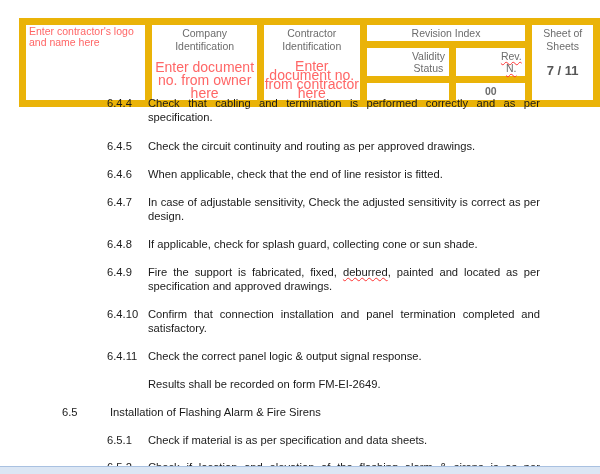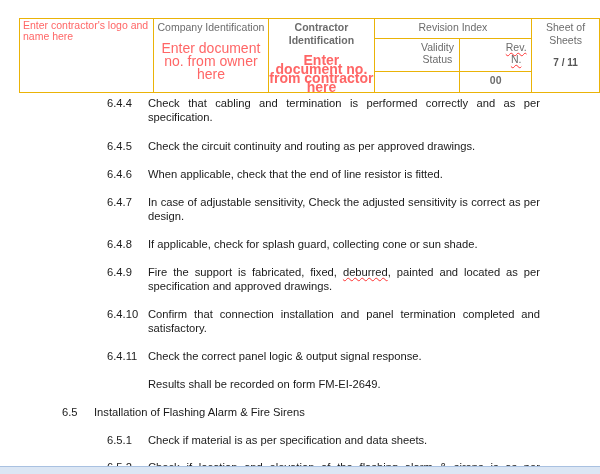--- a/index.html
+++ b/index.html
@@ -8,56 +8,56 @@
     background: #ffffff;
     font-family: "Liberation Sans", sans-serif;
     color: #111;
   }
   .hdr-table {
     position: absolute; left: 19px; top: 18px;
     border-collapse: collapse;
     font-size: 10.5px;
   }
   .hdr-table td {
-    border: 1px solid #eab308;
+    border: 7px solid #eab308;
     padding: 0;
     vertical-align: top;
     text-align: center;
   }
   .gray { color: #6c6c6c; }
   .red { color: #ff6666; }
   .c-logo { width: 150px; height: 63px; text-align: left !important; }
   .c-logo span { display: block; padding: 1px 3px 0 3px; line-height: 11px; font-size: 10.5px; }
   .c-company { width: 127px; }
-  .c-contractor { width: 113px; font-weight: bold; }
+  .c-contractor { width: 113px; }
   .c-valid { width: 46px; }
   .c-rev { width: 32px; }
   .c-sheet { width: 75px; }
   .h-label { display: block; padding-top: 2px; line-height: 13px; }
   .owner-doc { display: block; margin-top: 8px; font-size: 14px; line-height: 13px; }
   .contr-doc { display: block; margin-top: 9px; font-size: 14px; line-height: 9px; }
   .valid-lbl { display: block; padding-top: 2px; line-height: 12px; color: #6c6c6c; }
   .rev-lbl { display: block; padding-top: 2px; line-height: 12px; color: #6c6c6c; text-decoration: underline wavy #ff3333; text-decoration-thickness: 1px; }
   .rev-val { display: block; line-height: 17px; font-weight: bold; color: #6c6c6c; }
-  .sheet-val { display: block; margin-top: 10px; font-weight: bold; color: #555; font-size: 10px; }
+  .sheet-val { display: block; margin-top: 10px; font-weight: bold; color: #555; font-size: 13px; }
   .row-h1 td { height: 16px; }
   .row-h2 td { height: 27px; padding-left: 41px; }
   .row-h3 td { height: 17px; }
 
   .doc {
     position: absolute; left: 0; top: 0; width: 600px;
     font-size: 11.2px; color: #1a1a1a;
   }
   .item { position: absolute; line-height: 14px; }
   .item .num { position: absolute; left: 0; top: 0; }
   .item .txt { position: absolute; top: 0; text-align: justify; }
   .l3 { left: 107px; width: 436px; }
   .l3 .txt { left: 41px; width: 392px; }
   .l2 { left: 62px; width: 480px; }
-  .l2 .txt { left: 32px; width: 430px; }
+  .l2 .txt { left: 48px; width: 430px; }
   .spell { text-decoration: underline wavy #ff3333; text-decoration-thickness: 1px; }
   .bottom-bar {
     position: absolute; left: 0; top: 466px; width: 600px; height: 8px;
     background: #dbe6f4; border-top: 1px solid #a9c1e1;
   }
 </style>
 </head>
 <body>
 
 <table class="hdr-table">

